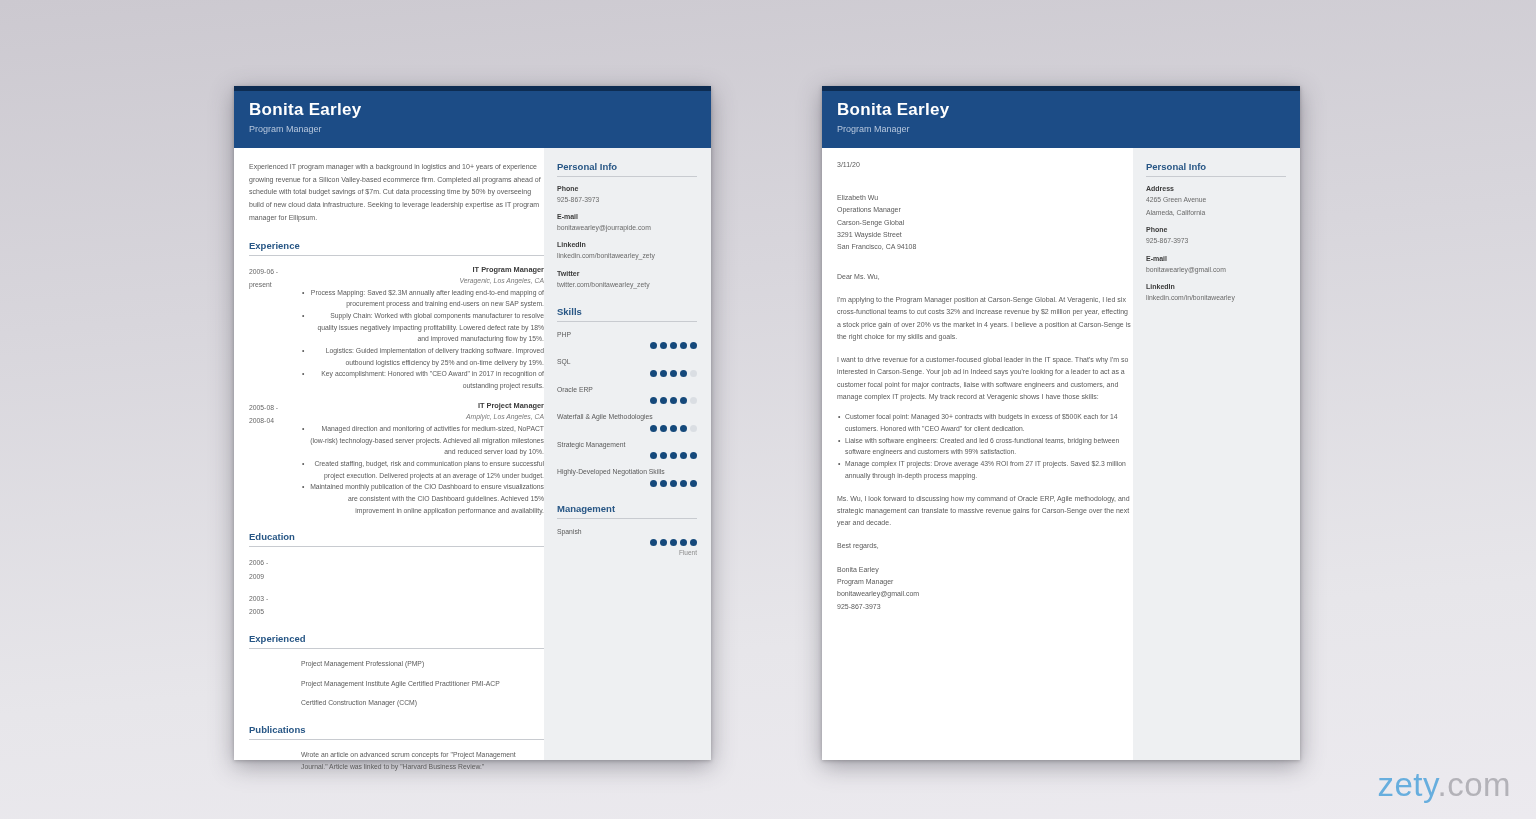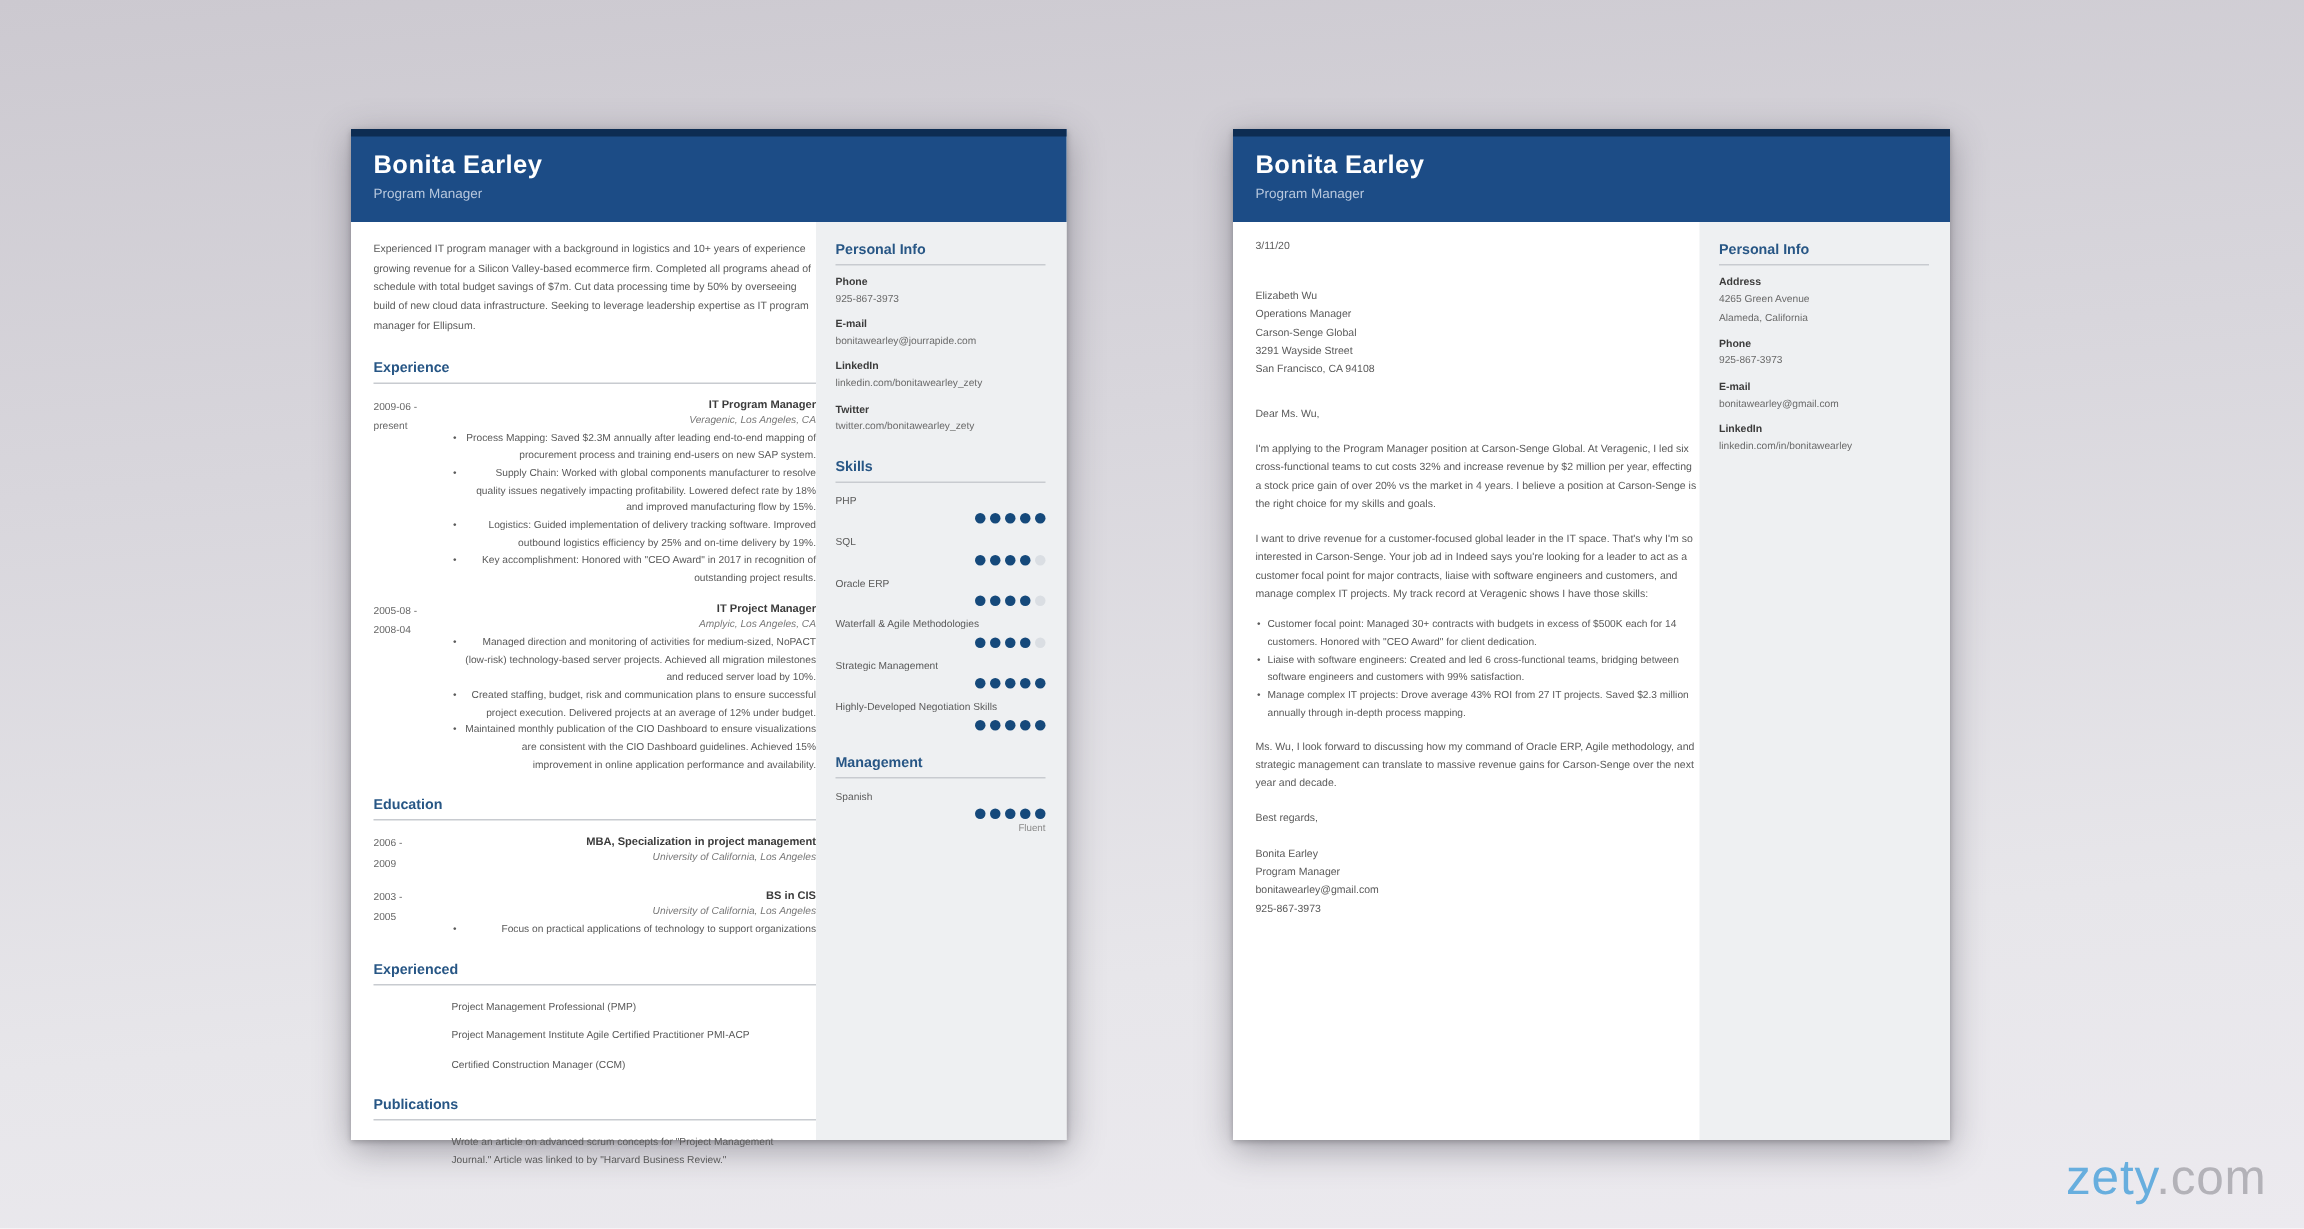--- a/index.html
+++ b/index.html
@@ -114,37 +114,26 @@
         </div>
       </div>
 
       <div class="section-heading">Education</div>
 
       <div class="entry">
         <div class="entry-dates">
           <div>2006 -</div>
           <div>2009</div>
         </div>
-        <div class="entry-body">
-          <div class="entry-title">MBA, Specialization in project management</div>
-          <div class="entry-sub">University of California, Los Angeles</div>
-        </div>
       </div>
 
       <div class="entry">
         <div class="entry-dates">
           <div>2003 -</div>
           <div>2005</div>
-        </div>
-        <div class="entry-body">
-          <div class="entry-title">BS in CIS</div>
-          <div class="entry-sub">University of California, Los Angeles</div>
-          <div class="bullets">
-            <div class="bullet">Focus on practical applications of technology to support organizations</div>
-          </div>
         </div>
       </div>
 
       <div class="section-heading">Experienced</div>
       <div class="indented-item">Project Management Professional (PMP)</div>
       <div class="indented-item">Project Management Institute Agile Certified Practitioner PMI-ACP</div>
       <div class="indented-item">Certified Construction Manager (CCM)</div>
 
       <div class="section-heading">Publications</div>
       <div class="indented-item">Wrote an article on advanced scrum concepts for "Project Management Journal." Article was linked to by "Harvard Business Review."</div>

